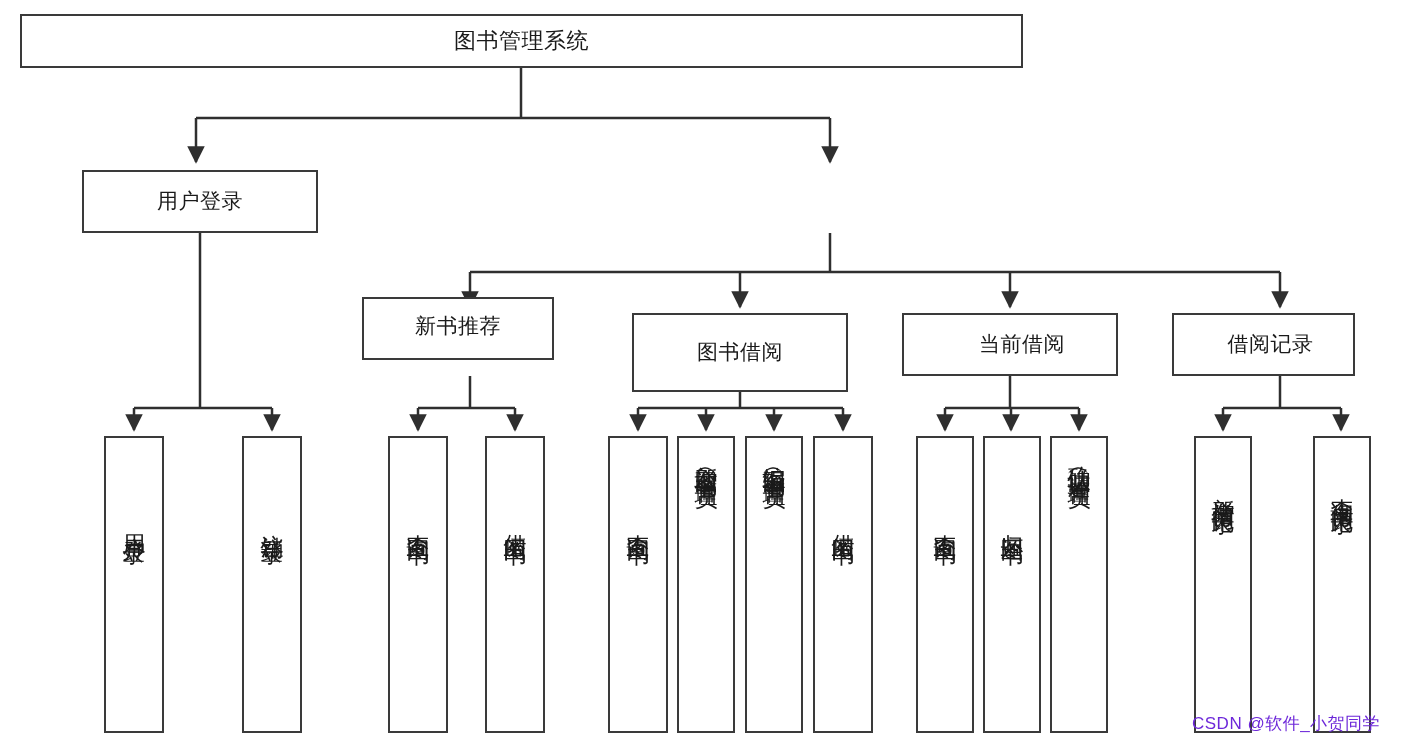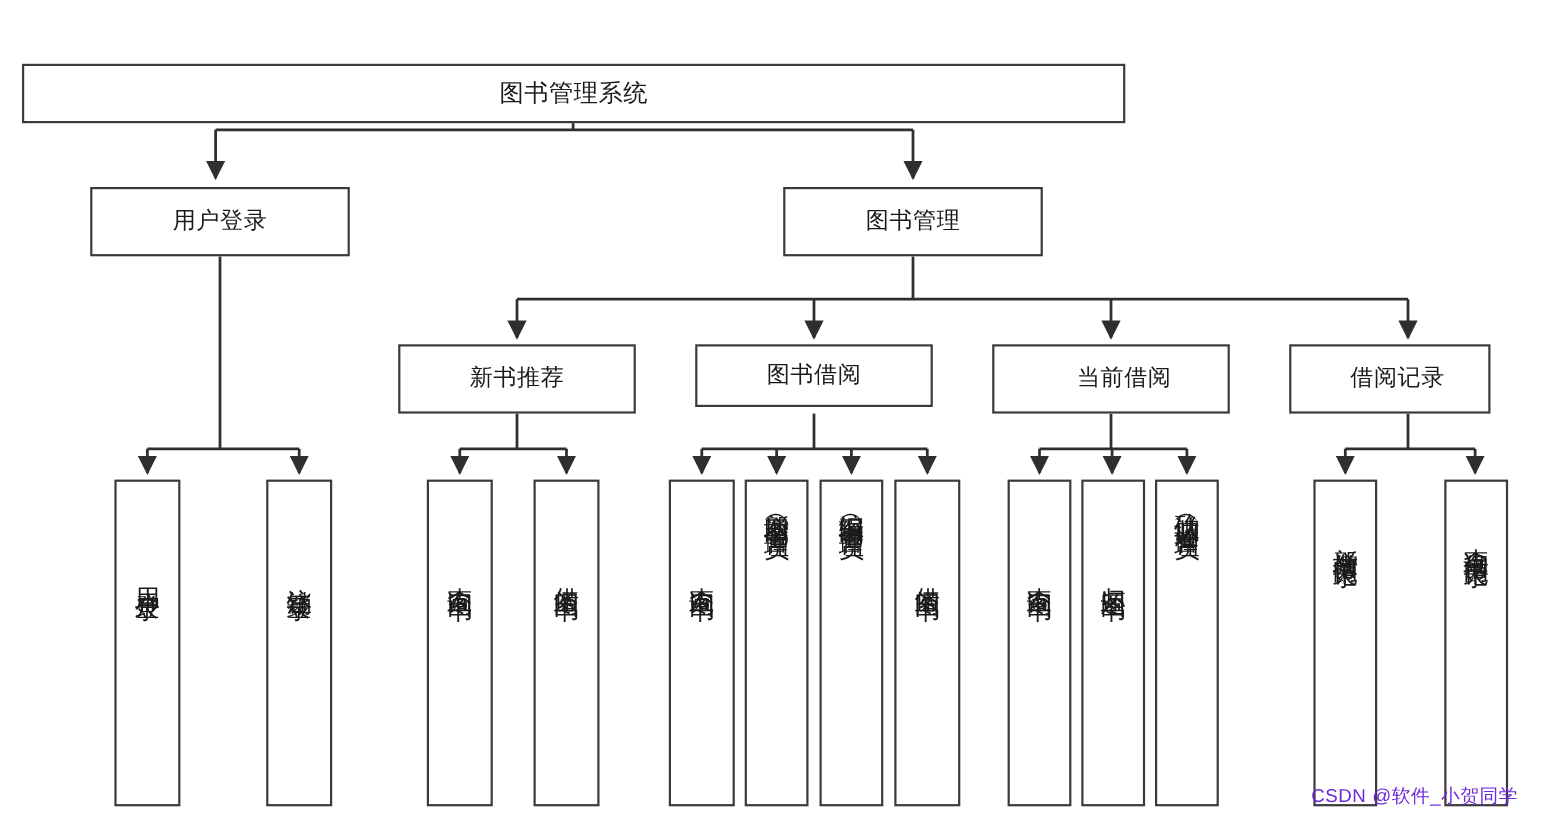--- a/index.html
+++ b/index.html
@@ -121,35 +121,32 @@
       <path d="M 1011,408 L 1011,430" marker-end="url(#arrow)"></path>
       <path d="M 1079,408 L 1079,430" marker-end="url(#arrow)"></path>
 
       <path d="M 1280,376 L 1280,408"></path>
       <path d="M 1223,408 L 1341,408"></path>
       <path d="M 1223,408 L 1223,430" marker-end="url(#arrow)"></path>
       <path d="M 1341,408 L 1341,430" marker-end="url(#arrow)"></path>
     </g>
   </svg>
 
-  <div class="node root horiz" style="left:20px; top:14px; width:1003px; height:54px;margin-top:44px;">
+  <div class="node root horiz" style="left:20px; top:14px; width:1003px; height:54px;">
     <span class="lbl">图书管理系统</span>
   </div>
 
   <div class="node horiz" style="left:82px; top:170px; width:236px; height:63px;">
     <span class="lbl">用户登录</span>
   </div>
-  <div class="node horiz" style="left:712px; top:170px; width:236px; height:63px;">
-    <span class="lbl">图书管理</span>
-  </div>
-
-  <div class="node horiz" style="left:362px; top:313px; width:216px; height:63px;">
+
+  <div class="node horiz" style="left:362px; top:297px; width:192px; height:63px;font-family:Liberation Mono, monospace;">
     <span class="lbl">新书推荐</span>
   </div>
-  <div class="node horiz" style="left:632px; top:313px; width:216px; height:57px;">
+  <div class="node horiz" style="left:632px; top:313px; width:216px; height:79px;">
     <span class="lbl">图书借阅</span>
   </div>
   <div class="node horiz" style="left:902px; top:313px; width:216px; height:63px;padding-left:24px;">
     <span class="lbl">当前借阅</span>
   </div>
   <div class="node horiz" style="left:1172px; top:313px; width:183px; height:63px;padding-left:14px;">
     <span class="lbl">借阅记录</span>
   </div>
 
   <div class="node vert" style="left:104px; top:436px; width:60px; height:297px; padding-top:78px;">

